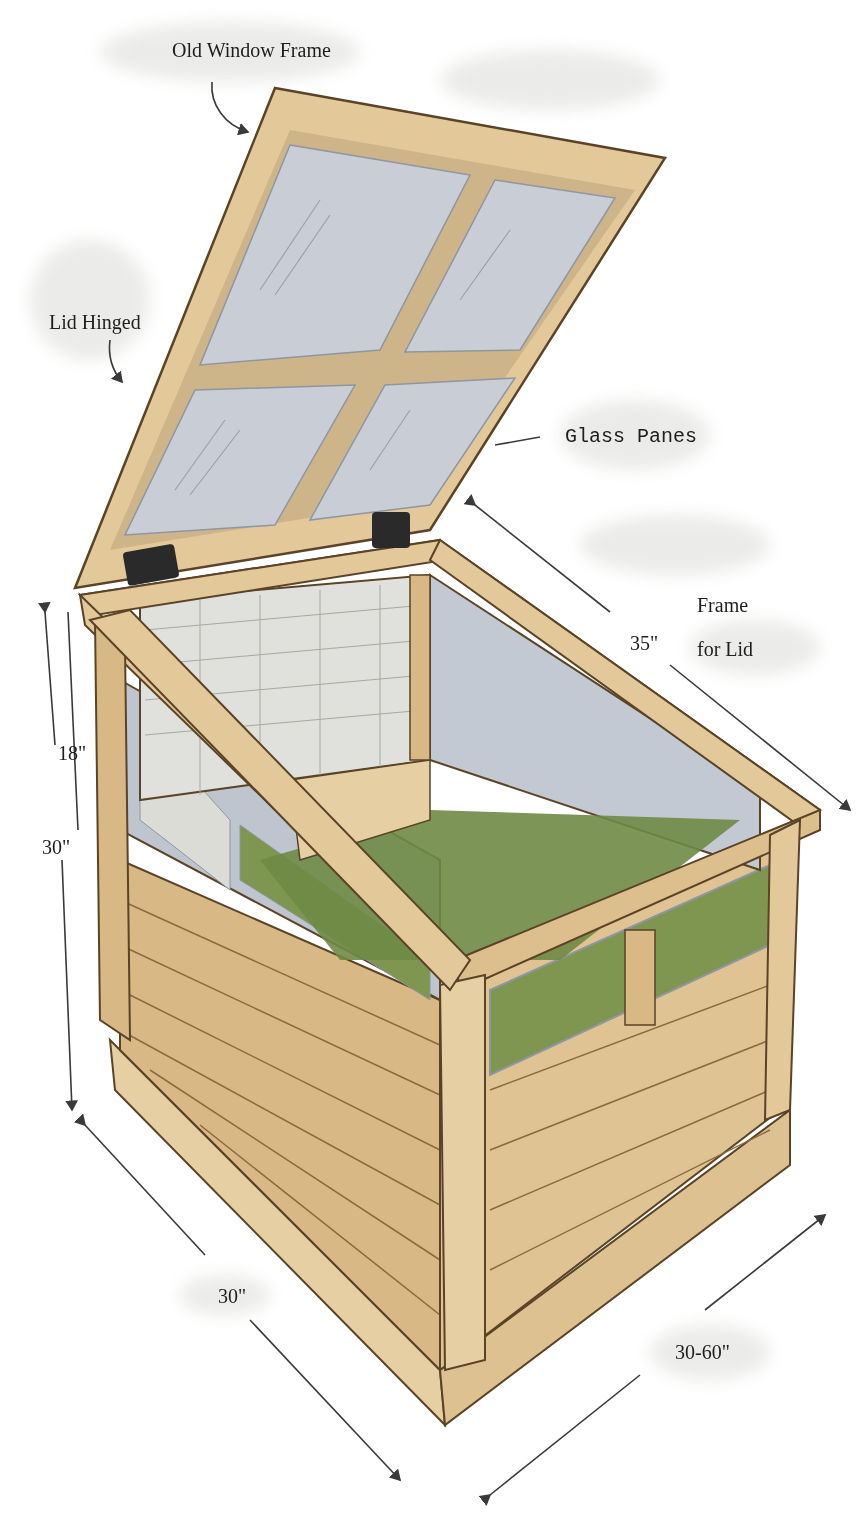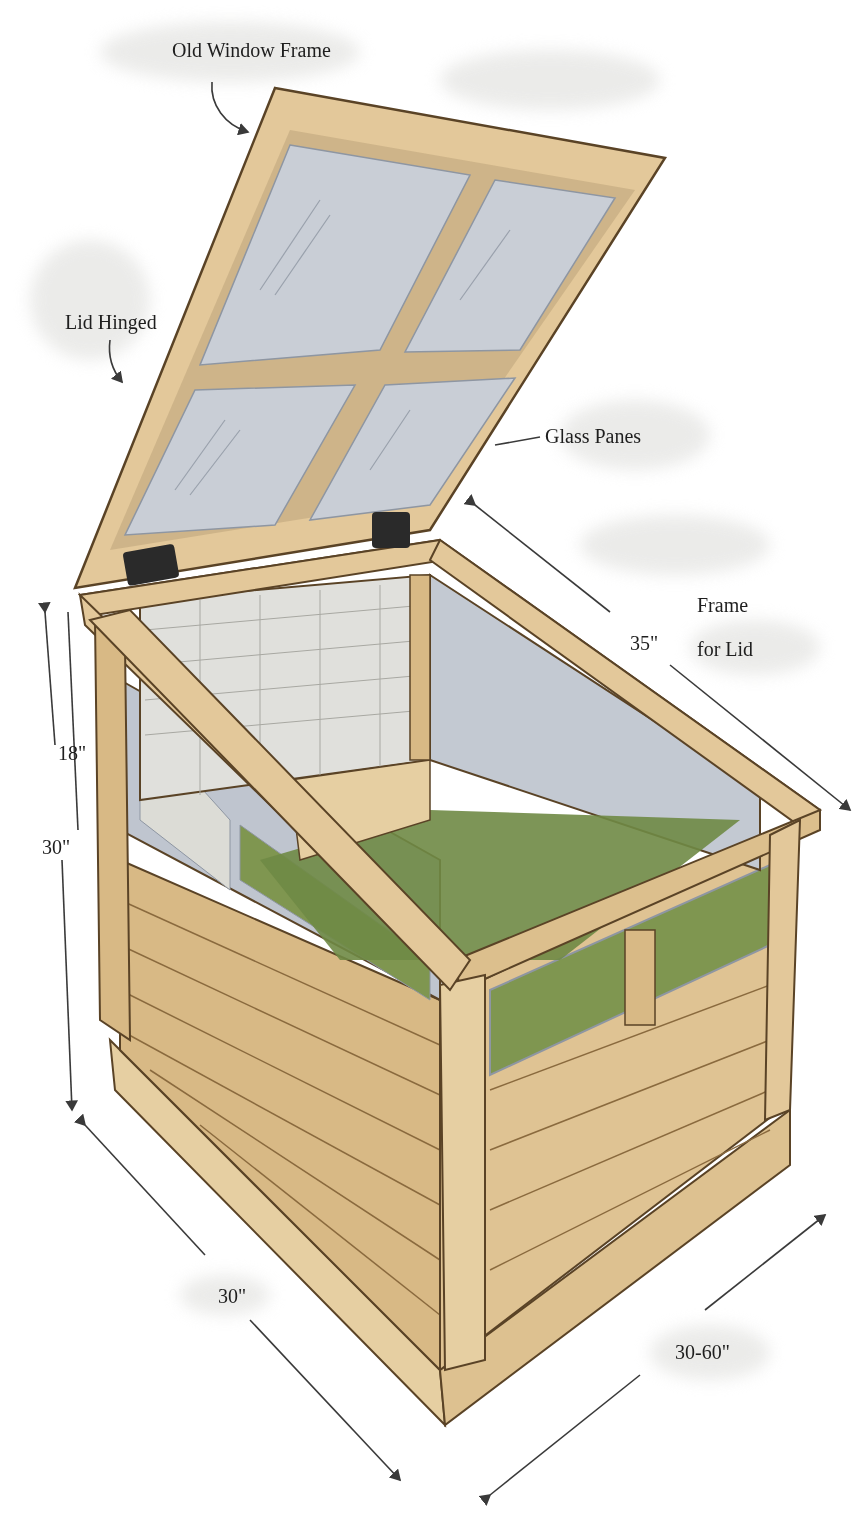--- a/index.html
+++ b/index.html
@@ -119,22 +119,22 @@
       <line x1="705" y1="1310" x2="825" y2="1215" marker-end="url(#arr)"></line>
       <line x1="490" y1="1495" x2="640" y2="1375" marker-start="url(#arr)"></line>
 
       <path d="M212,82 C210,105 225,125 248,132" marker-end="url(#arr)"></path>
       <path d="M110,340 C108,355 112,370 122,382" marker-end="url(#arr)"></path>
       <line x1="540" y1="437" x2="495" y2="445"></line>
     </g>
   </svg>
 
   <div class="label" style="left:172px;top:39px;">Old Window Frame</div>
-  <div class="label" style="left:65px;top:311px;">Lid Hinged</div>
-  <div class="label" style="left:545px;top:425px;">Glass Panes</div>
+  <div class="label" style="left:49px;top:311px;">Lid Hinged</div>
+  <div class="label" style="left:565px;top:425px;font-family:Liberation Mono, monospace;">Glass Panes</div>
   <div class="label" style="left:697px;top:594px;">Frame</div>
   <div class="label" style="left:697px;top:638px;">for Lid</div>
 
   <div class="label" style="left:630px;top:632px;">35"</div>
   <div class="label" style="left:58px;top:742px;">18"</div>
   <div class="label" style="left:42px;top:836px;">30"</div>
   <div class="label" style="left:218px;top:1285px;">30"</div>
   <div class="label" style="left:675px;top:1341px;">30-60"</div>
 </div>
 

